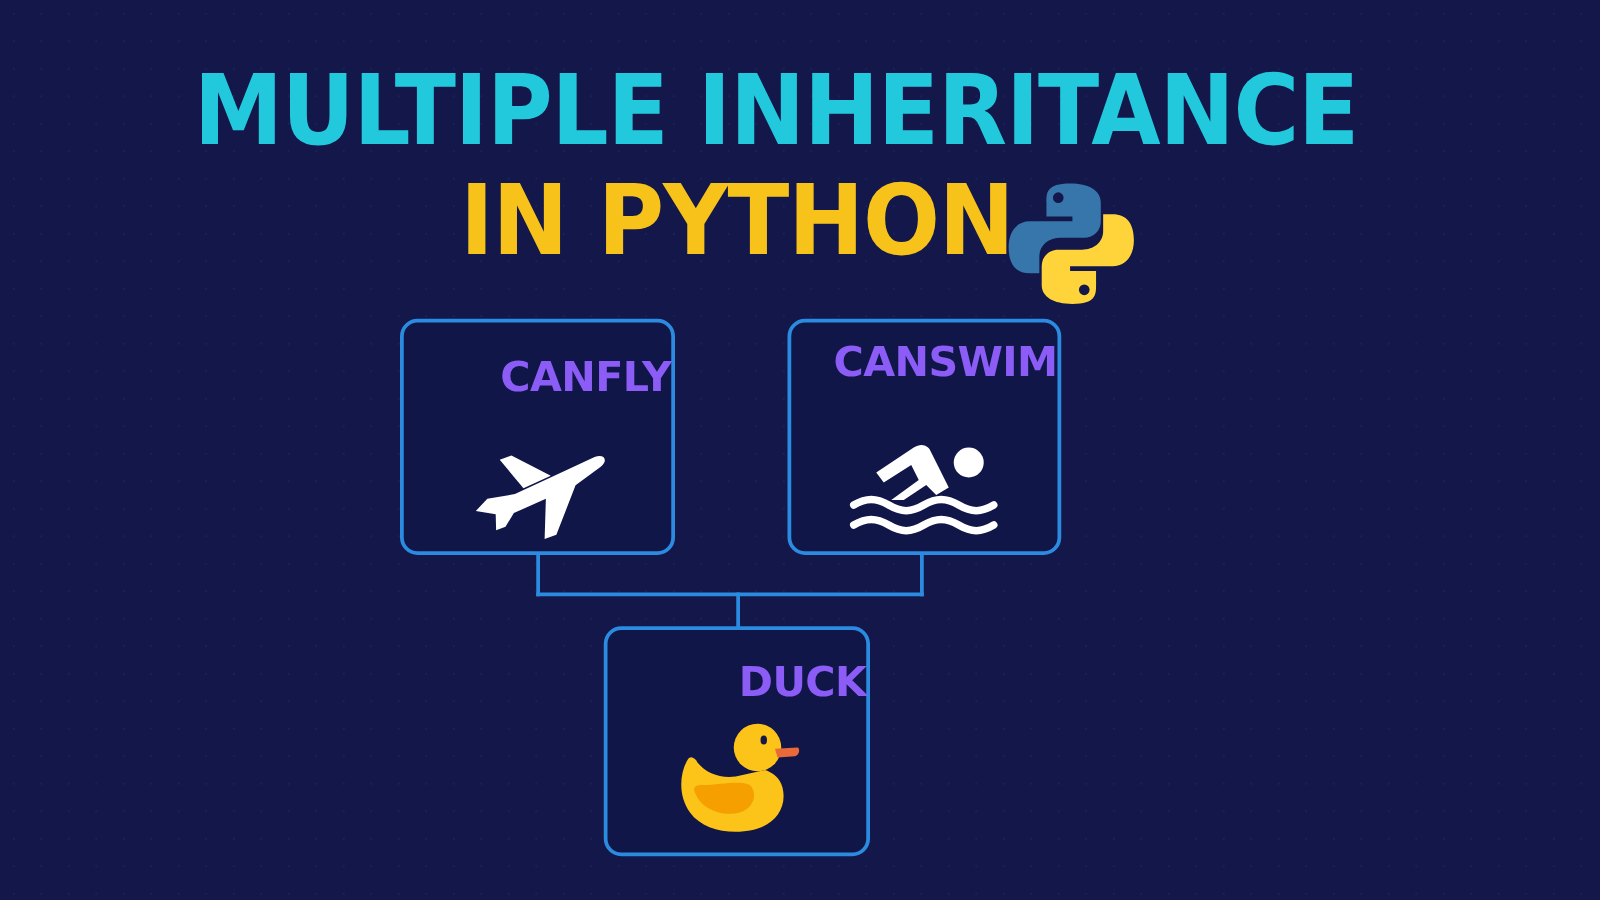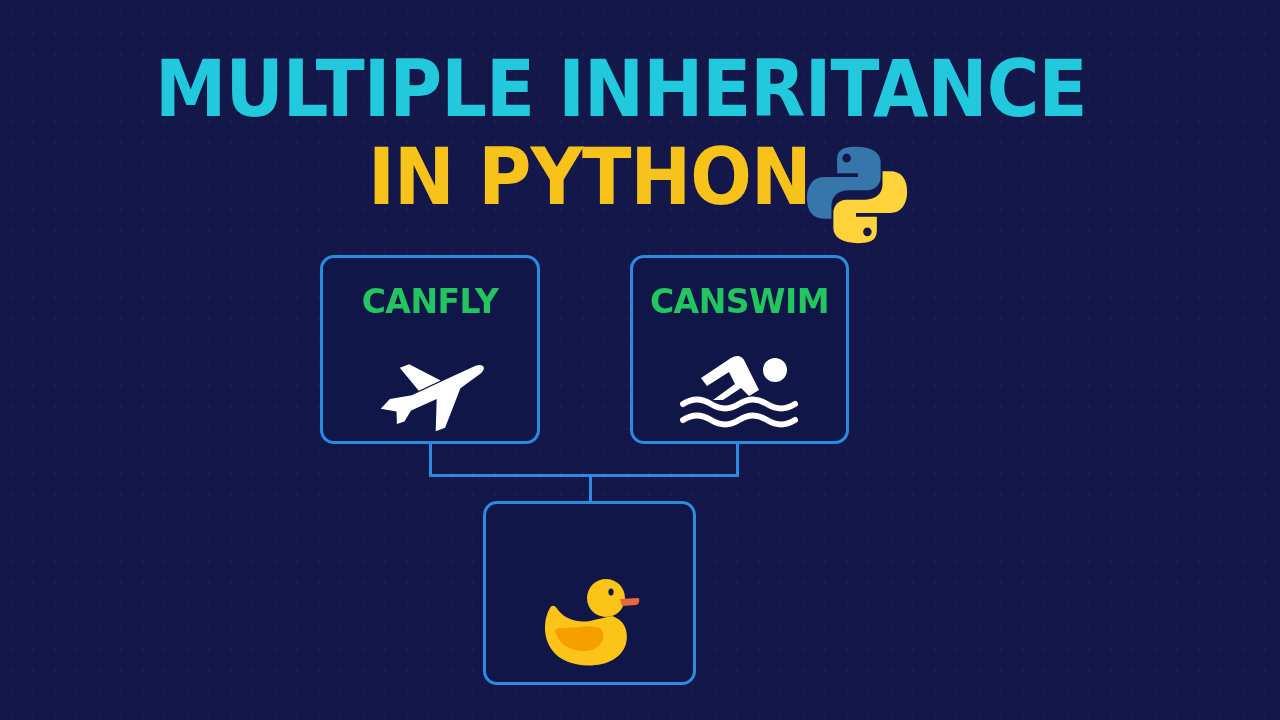--- a/index.html
+++ b/index.html
@@ -62,22 +62,22 @@
     .class-box {
       position: absolute;
       border: 3px solid #2b8be0;
       border-radius: 14px;
       background: #111649;
       box-sizing: border-box;
     }
     .class-label {
       position: absolute;
       left: 0; right: 0;
-      text-align: center;
-      color: #22c55e;
+      text-align: right;
+      color: #8b5cf6;
       font-family: "DejaVu Sans", sans-serif;
       font-weight: bold;
       font-size: 33px;
       letter-spacing: -0.5px;
     }
     .class-icon {
       position: absolute;
     }
     .box-canfly { left: 320px; top: 255px; width: 220px; height: 189px; }
     .box-canswim { left: 630px; top: 255px; width: 219px; height: 189px; }
@@ -113,30 +113,31 @@
     <div class="class-label" style="top:24px;">CANFLY</div>
     <svg class="class-icon" style="left:48px; top:86px; width:122px; height:90px;" viewBox="0 0 122 90">
       <g transform="rotate(-20 61 45)">
         <path d="M6 46 L18 40 L40 44 L86 40 L110 38 C118 38 120 44 112 47 L88 54 L60 86 L50 86 L62 56 L34 58 L24 66 L16 66 L20 54 Z" fill="#ffffff"></path>
         <path d="M48 42 L38 14 L48 14 L72 40 Z" fill="#ffffff"></path>
       </g>
     </svg>
   </div>
 
   <div class="class-box box-canswim">
-    <div class="class-label" style="top:24px;">CANSWIM</div>
+    <div class="class-label" style="top:12px;">CANSWIM</div>
     <svg class="class-icon" style="left:46px; top:90px; width:122px; height:80px;" viewBox="0 0 122 80">
       <circle cx="96" cy="22" r="12" fill="#ffffff"></circle>
       <path d="M22 30 L52 10 C58 6 64 8 66 14 L80 42 L70 48 L62 40 L44 52 L34 52 L56 36 L50 24 L28 38 Z" fill="#ffffff"></path>
       <path d="M4 56 C14 50 22 50 32 56 C42 62 50 62 60 56 C70 50 78 50 88 56 C98 62 106 62 116 56" stroke="#ffffff" stroke-width="6" fill="none" stroke-linecap="round"></path>
       <path d="M4 72 C14 66 22 66 32 72 C42 78 50 78 60 72 C70 66 78 66 88 72 C98 78 106 78 116 72" stroke="#ffffff" stroke-width="6" fill="none" stroke-linecap="round"></path>
     </svg>
   </div>
 
   <div class="class-box box-duck">
+    <div class="class-label" style="top:22px;">DUCK</div>
     <svg class="class-icon" style="left:54px; top:70px; width:104px; height:96px;" viewBox="0 0 104 96">
 
       <path d="M10 34 C4 44 2 62 12 76 C22 90 44 94 62 90 C80 86 90 72 86 56 C84 48 78 44 72 42 L54 46 C40 50 26 46 18 36 C16 32 12 30 10 34 Z" fill="#fcc419"></path>
 
       <circle cx="66" cy="24" r="19" fill="#fcc419"></circle>
 
       <ellipse cx="71" cy="18" rx="2.6" ry="3.6" fill="#13174a"></ellipse>
 
       <path d="M80 25 L98 24 C100 24 100 30 96 31 L82 32 Z" fill="#e8693a"></path>
 

